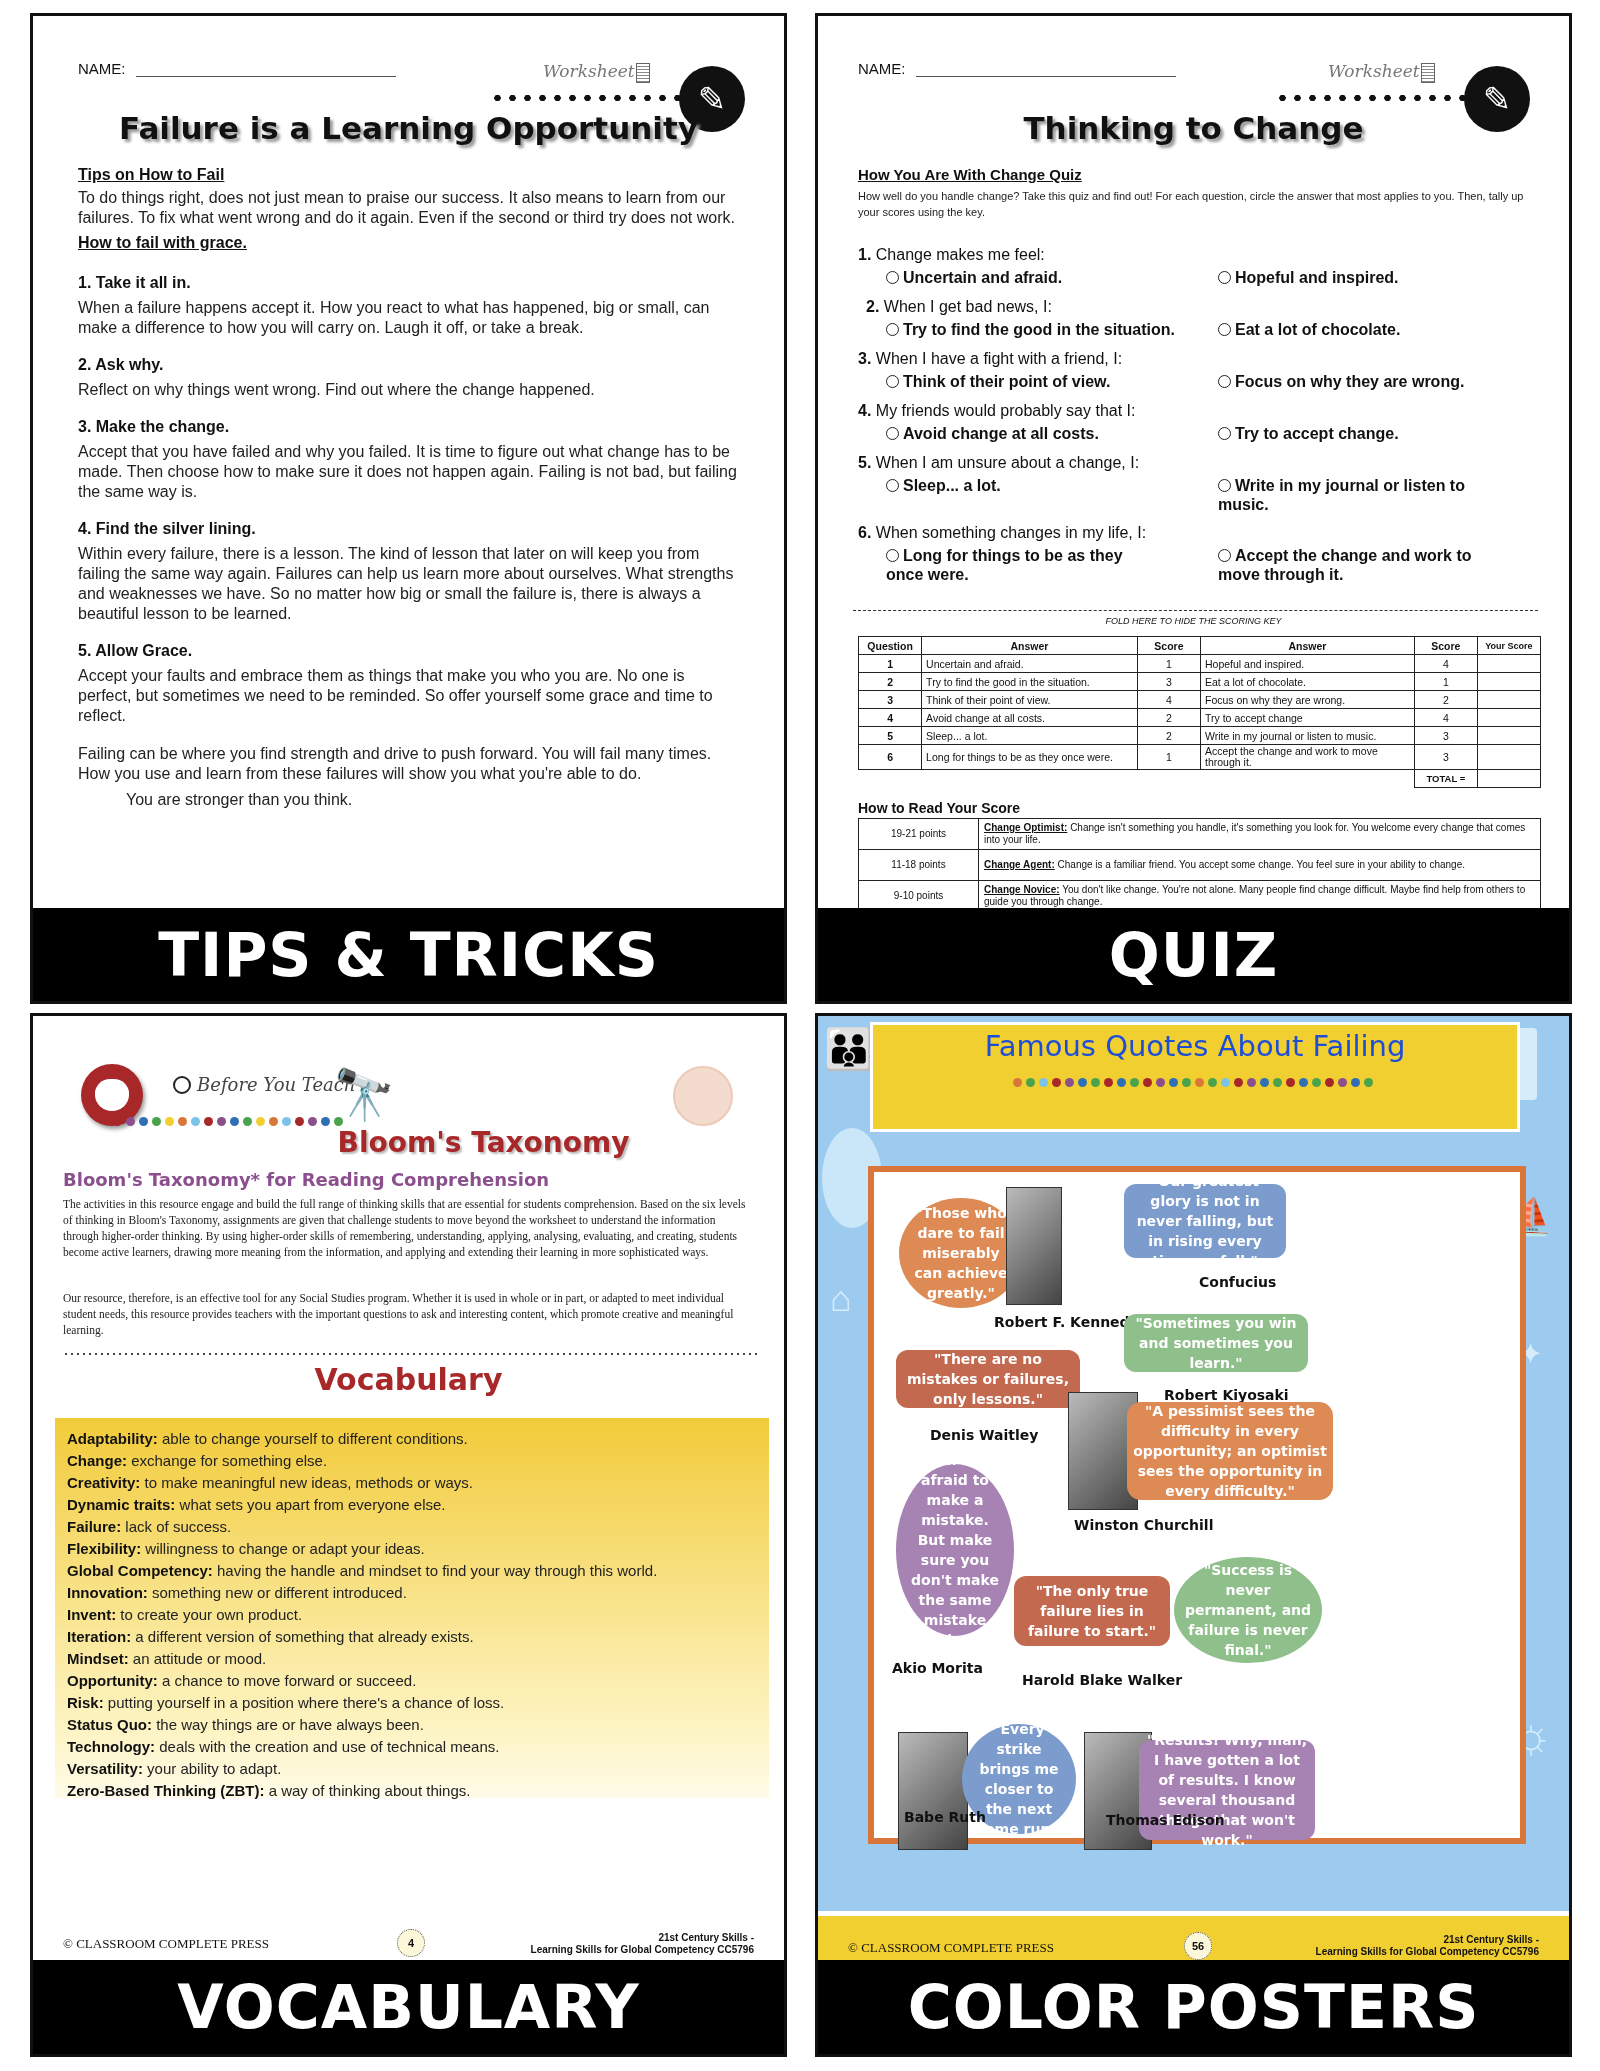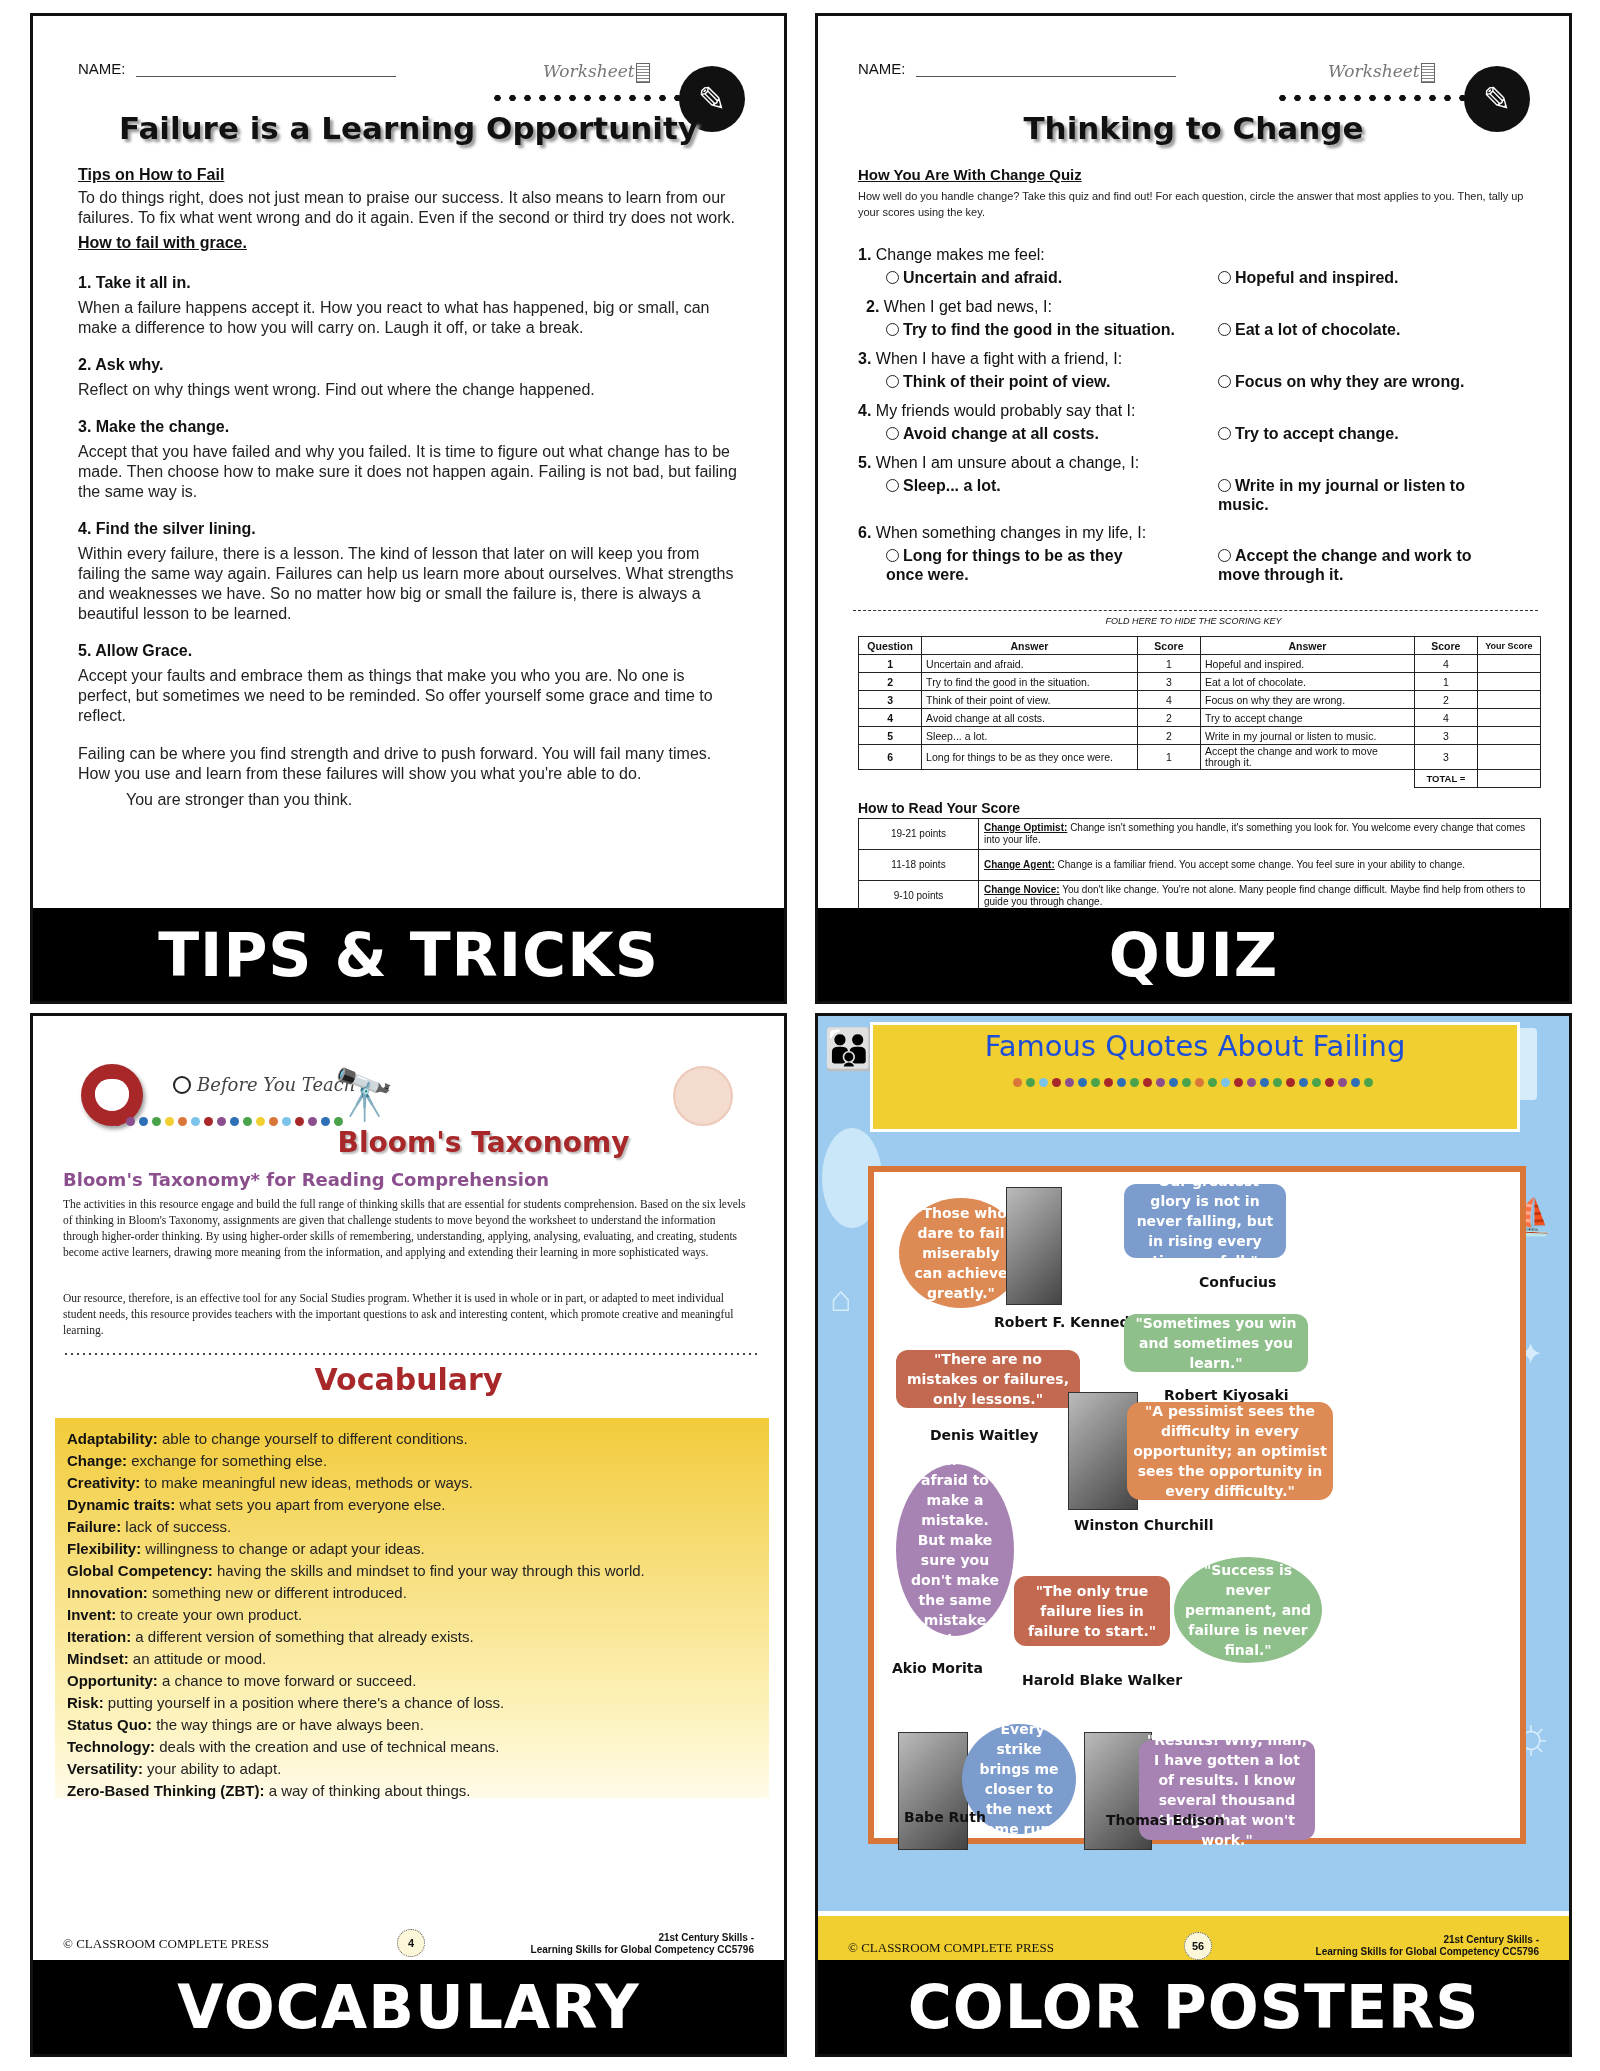--- a/index.html
+++ b/index.html
@@ -234,21 +234,21 @@
   <div class="abs" style="left:30px;top:336px;width:695px;height:4px;background:radial-gradient(circle,#444 1.2px,transparent 1.5px);background-size:6px 4px;"></div>
   <div class="abs" style="left:0;right:0;top:346px;text-align:center;font-family:'DejaVu Sans',sans-serif;font-weight:bold;font-size:30px;color:#a8282a;">Vocabulary</div>
 
   <div class="vocab-box" style="left:22px;top:402px;width:714px;height:380px;padding:10px 12px;">
     <div class="vocab-item"><b>Adaptability:</b> <span>able to change yourself to different conditions.</span></div>
     <div class="vocab-item"><b>Change:</b> <span>exchange for something else.</span></div>
     <div class="vocab-item"><b>Creativity:</b> <span>to make meaningful new ideas, methods or ways.</span></div>
     <div class="vocab-item"><b>Dynamic traits:</b> <span>what sets you apart from everyone else.</span></div>
     <div class="vocab-item"><b>Failure:</b> <span>lack of success.</span></div>
     <div class="vocab-item"><b>Flexibility:</b> <span>willingness to change or adapt your ideas.</span></div>
-    <div class="vocab-item"><b>Global Competency:</b> <span>having the skills and mindset to find your way through this world.</span></div>
+    <div class="vocab-item"><b>Global Competency:</b> <span>having the handle and mindset to find your way through this world.</span></div>
     <div class="vocab-item"><b>Innovation:</b> <span>something new or different introduced.</span></div>
     <div class="vocab-item"><b>Invent:</b> <span>to create your own product.</span></div>
     <div class="vocab-item"><b>Iteration:</b> <span>a different version of something that already exists.</span></div>
     <div class="vocab-item"><b>Mindset:</b> <span>an attitude or mood.</span></div>
     <div class="vocab-item"><b>Opportunity:</b> <span>a chance to move forward or succeed.</span></div>
     <div class="vocab-item"><b>Risk:</b> <span>putting yourself in a position where there's a chance of loss.</span></div>
     <div class="vocab-item"><b>Status Quo:</b> <span>the way things are or have always been.</span></div>
     <div class="vocab-item"><b>Technology:</b> <span>deals with the creation and use of technical means.</span></div>
     <div class="vocab-item"><b>Versatility:</b> <span>your ability to adapt.</span></div>
     <div class="vocab-item"><b>Zero-Based Thinking (ZBT):</b> <span>a way of thinking about things.</span></div>

